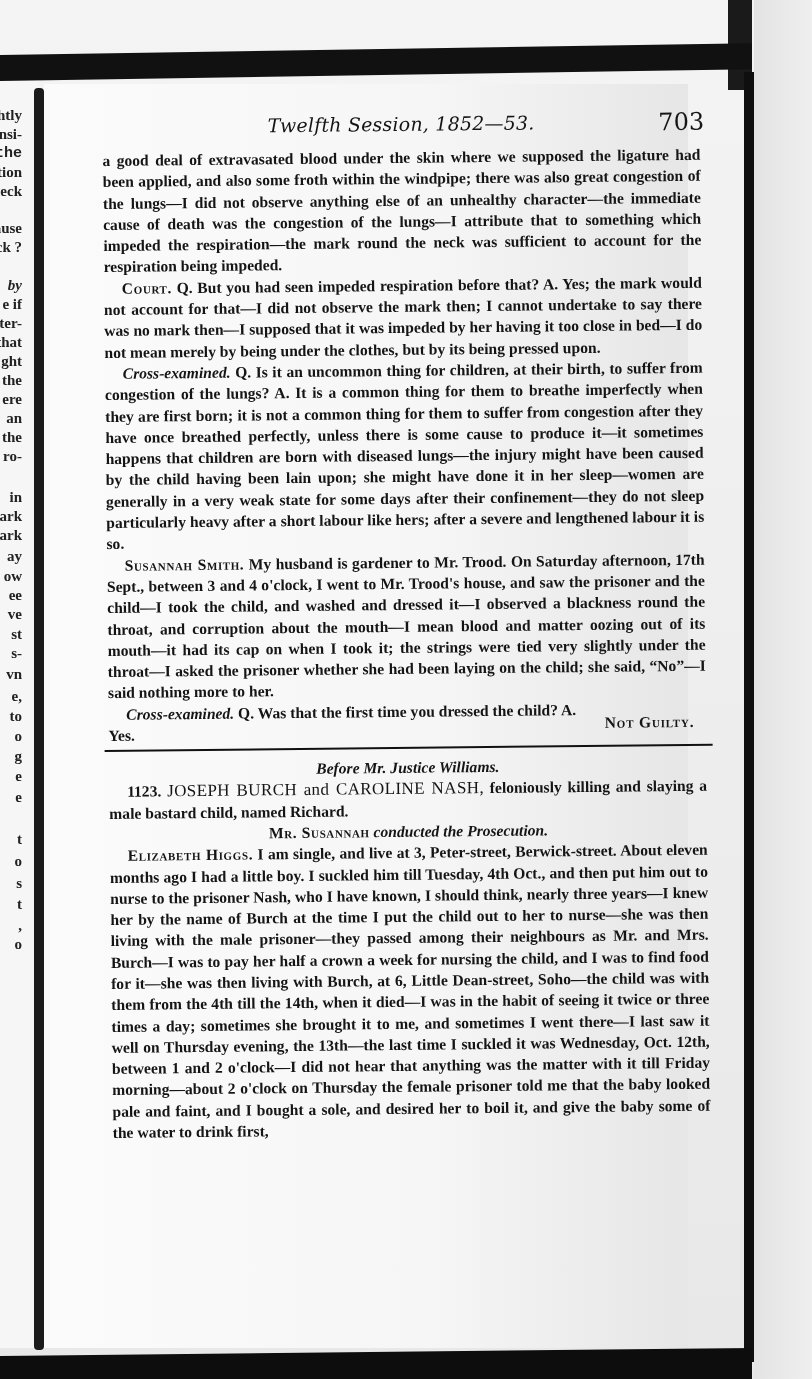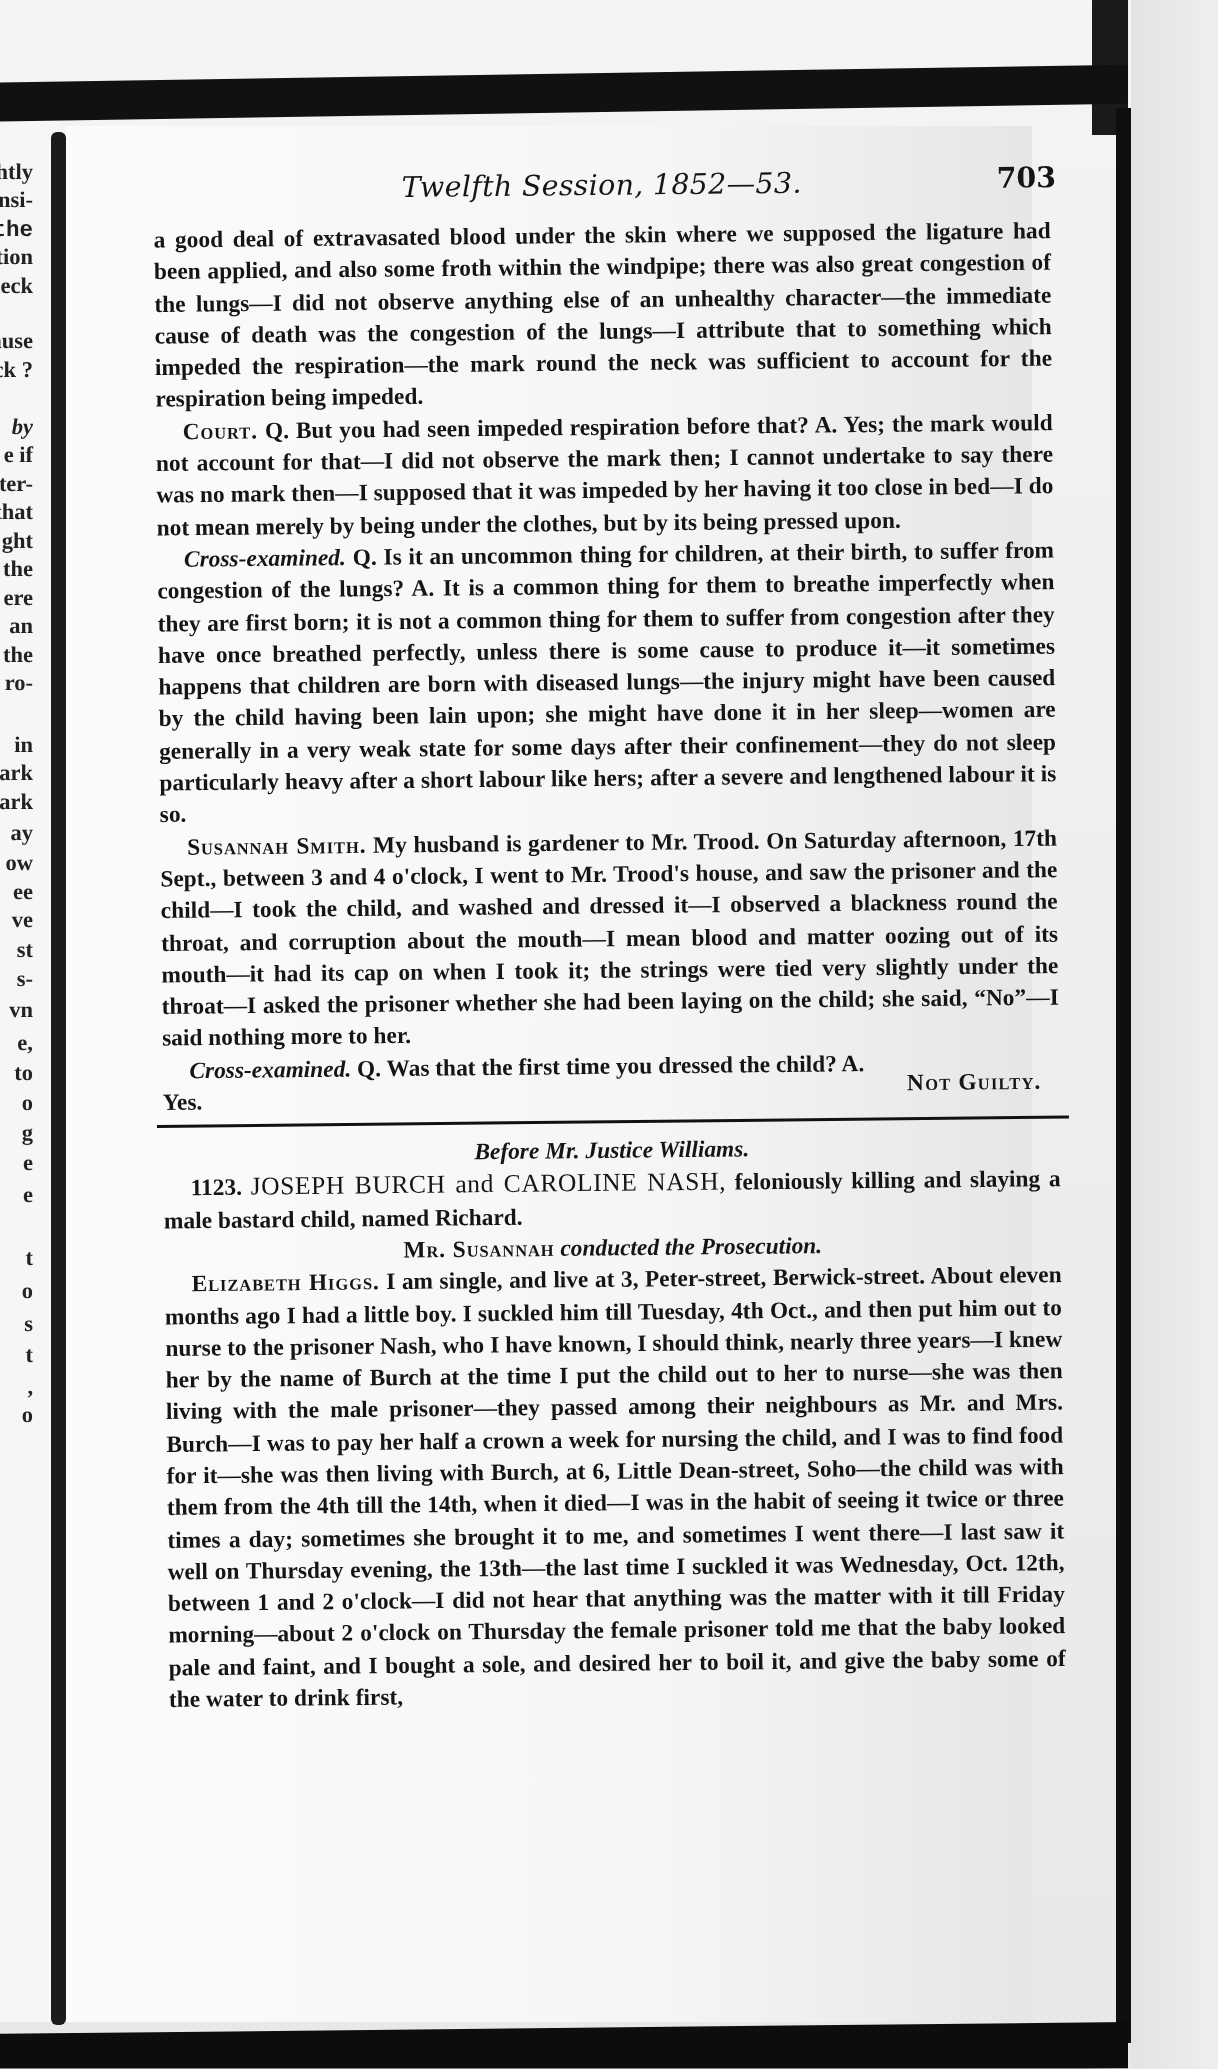--- a/index.html
+++ b/index.html
@@ -124,22 +124,22 @@
       right: 0;
       text-align: center;
       font-style: italic;
       font-size: 19px;
       letter-spacing: 0.2px;
     }
     .page-number {
       position: absolute;
       right: -4px;
       top: -2px;
-      font-size: 19px;
-      font-weight: bold;
+      font-size: 24px;
+      font-weight: normal;
     }
     .para {
       font-size: 15.6px;
       line-height: 21.3px;
       text-align: justify;
       margin: 0;
       font-weight: bold;
       font-family: "Liberation Serif", "DejaVu Serif", serif;
     }
     .para.indent {

